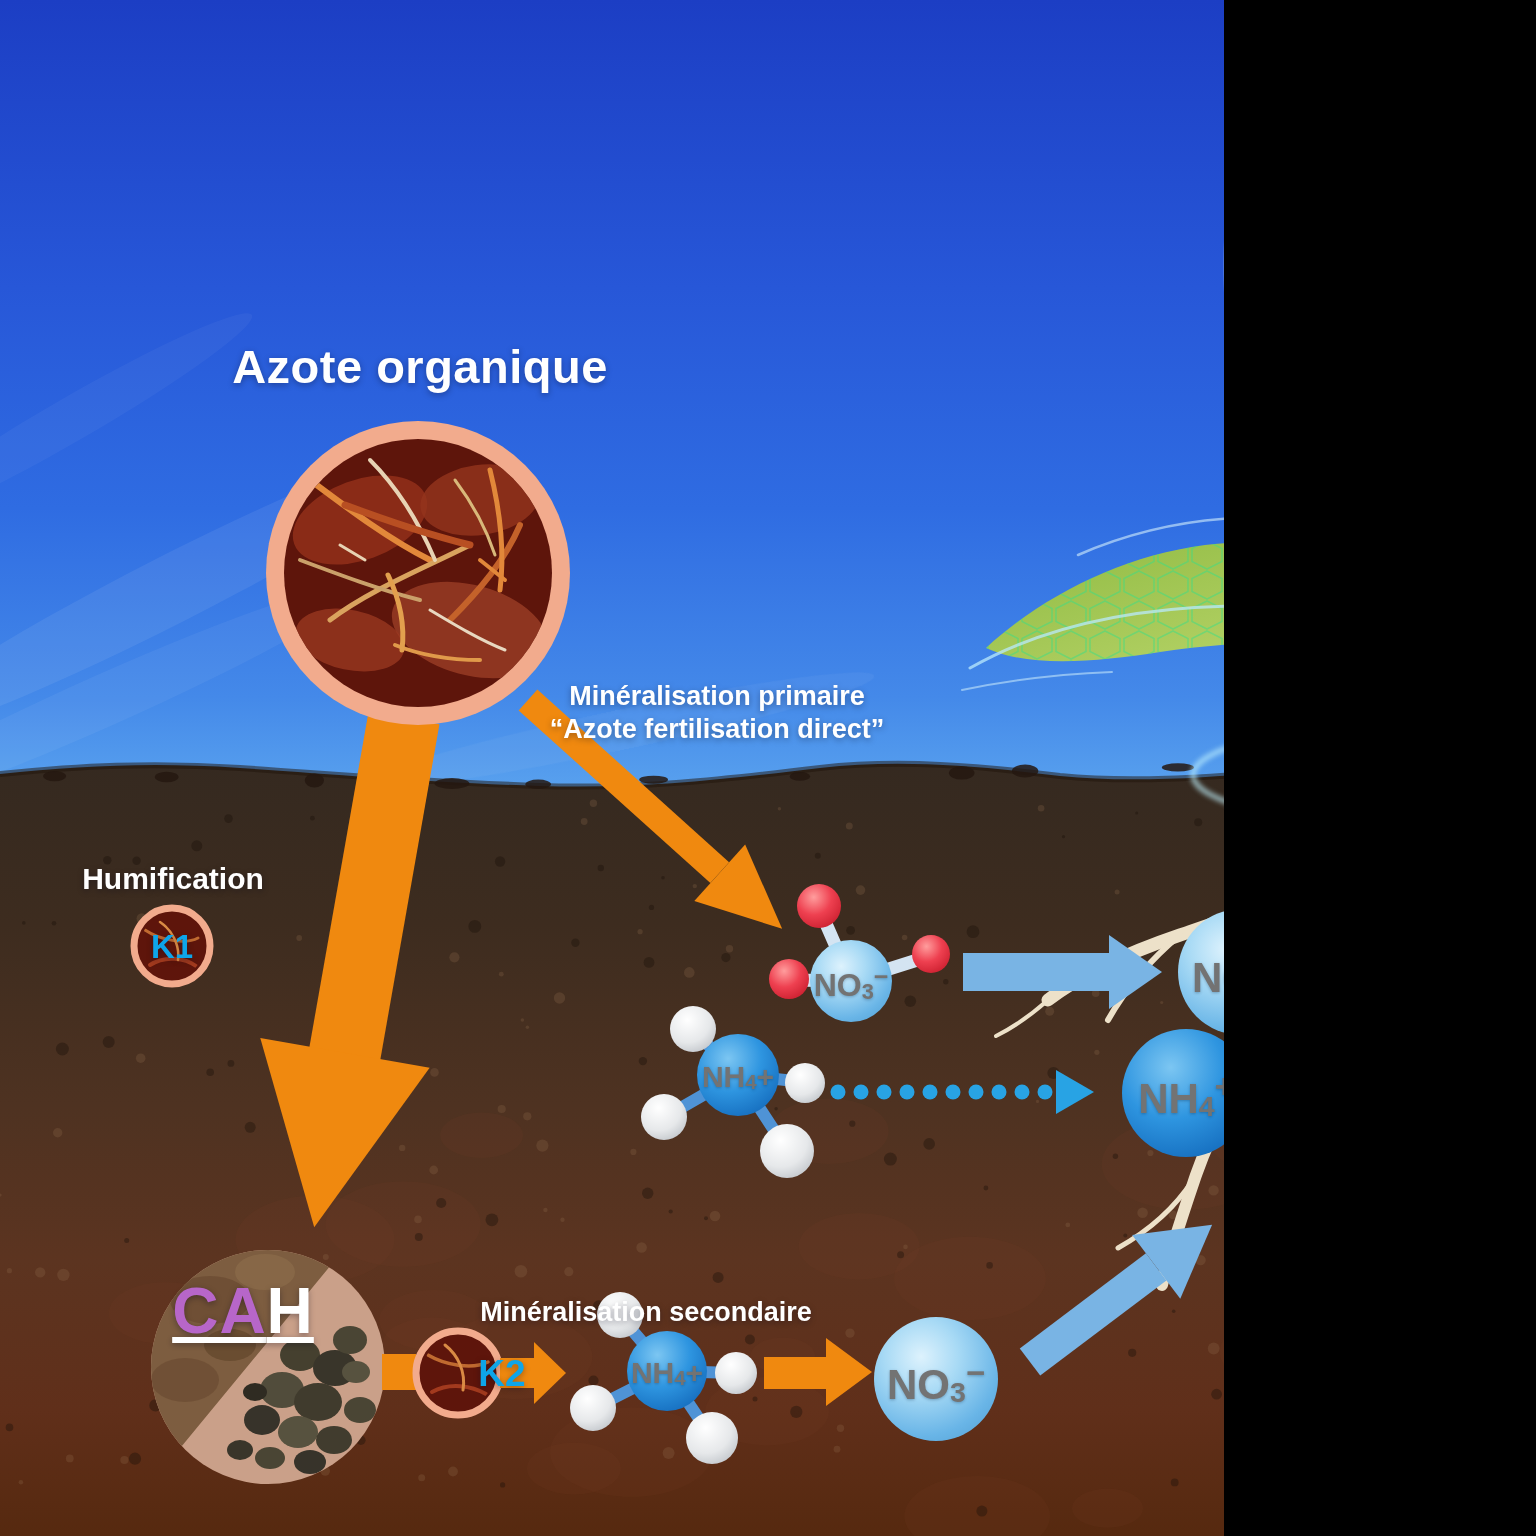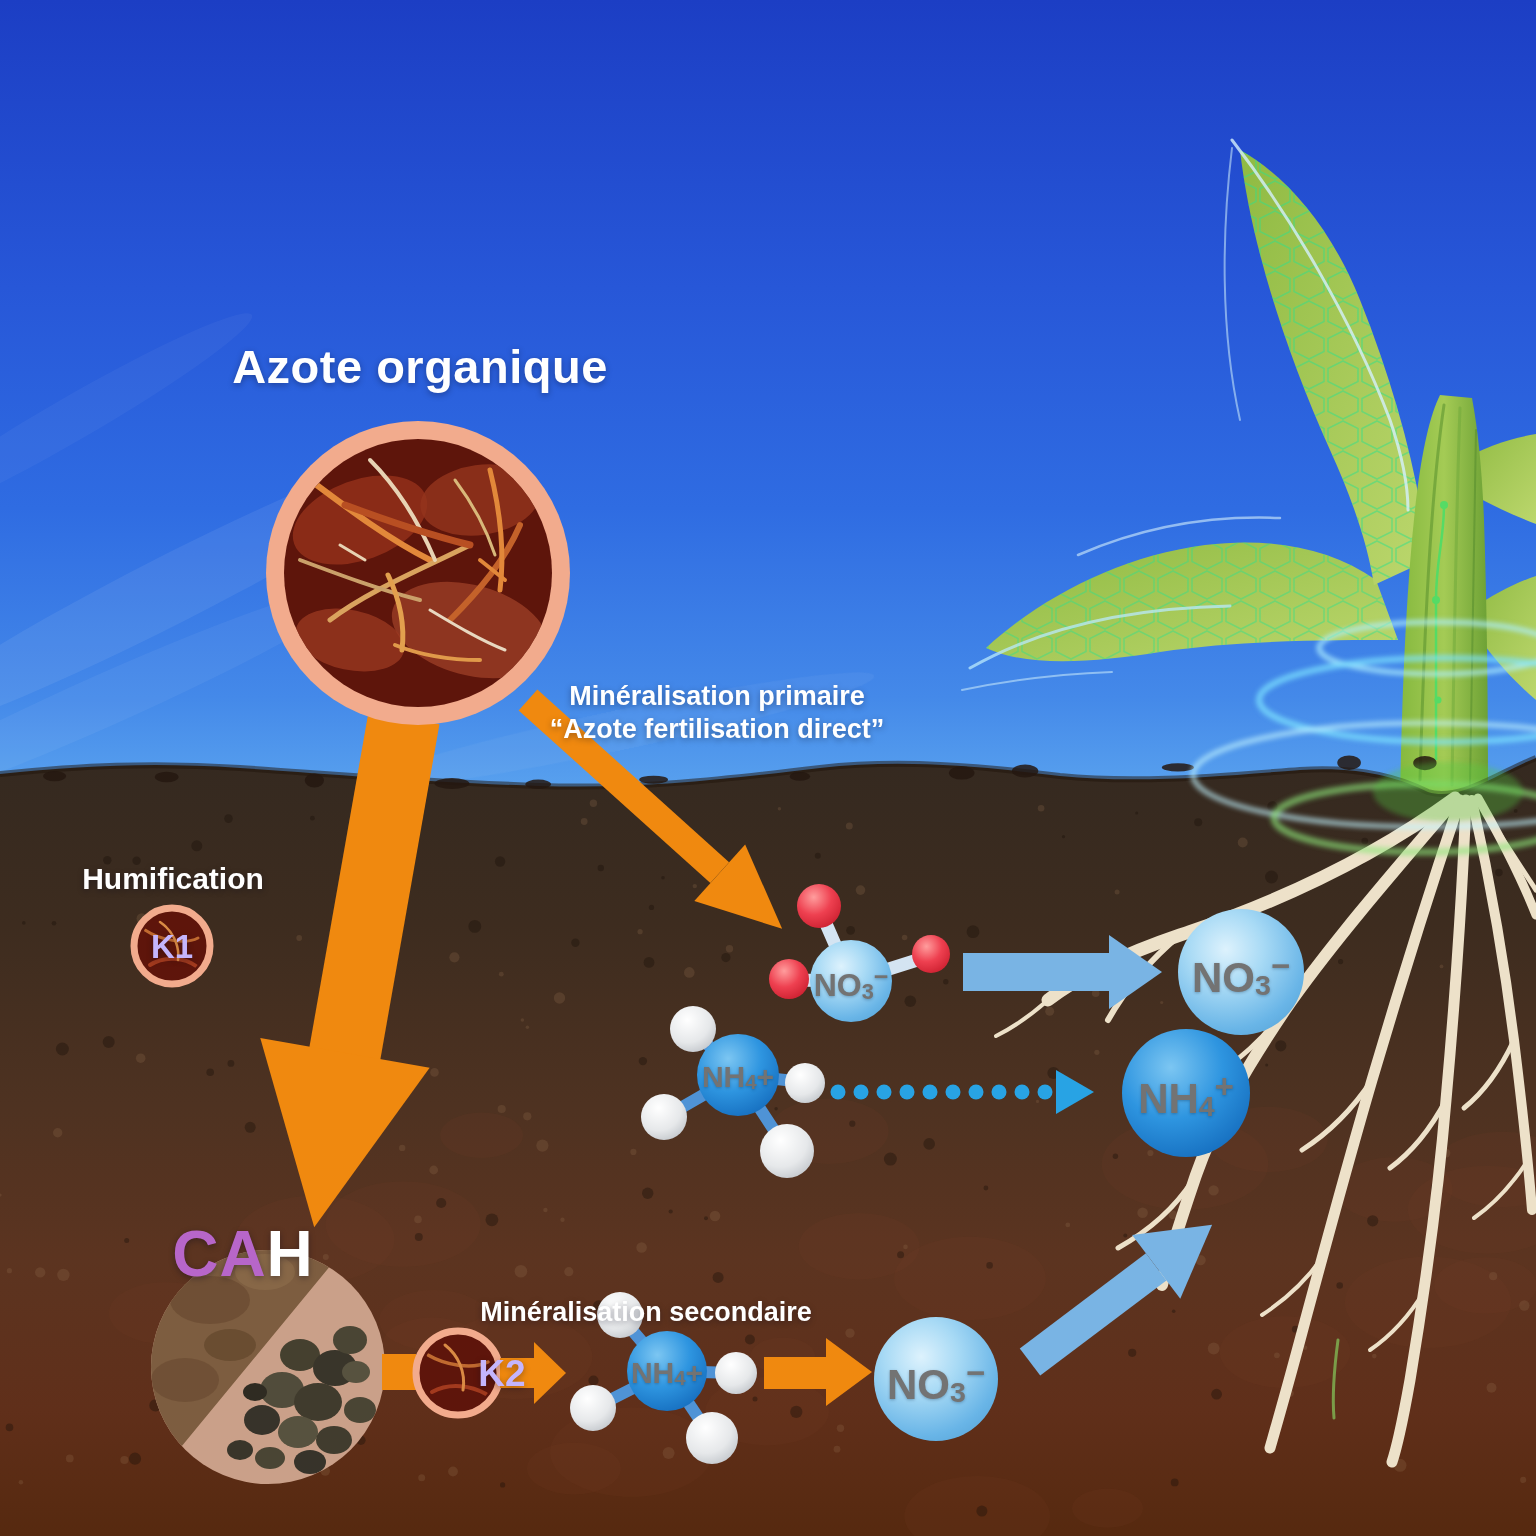--- a/index.html
+++ b/index.html
@@ -1,25 +1,25 @@
 <!DOCTYPE html>
 <html><head>
 <meta charset="utf-8">
 <style>
   html,body{margin:0;padding:0;background:#000;}
-  #stage{position:relative;width:1536px;height:1536px;overflow:hidden;
+  #stage{position:relative;width:1224px;height:1536px;overflow:hidden;
          font-family:"Liberation Sans","DejaVu Sans",sans-serif;}
   #scene{position:absolute;left:0;top:0;}
   .lbl{position:absolute;color:#fff;white-space:nowrap;
        transform:translate(-50%,-50%);text-shadow:0 2px 6px rgba(10,10,30,.35);}
   .title{font-size:47px;font-weight:700;letter-spacing:.5px;}
   .proc{font-size:27px;font-weight:600;text-align:center;line-height:33px;}
   .humif{font-size:30px;font-weight:600;}
   .second{font-size:27px;font-weight:700;}
-  .badge{font-weight:700;color:#c4b5fd;}
+  .badge{font-weight:700;color:#0ea5e9;}
   .k1{font-size:33px;}
   .k2{font-size:37px;}
   .cah{font-size:64px;font-weight:700;letter-spacing:1px;}
   .cah .ca{color:#b766c9;}
   .formula{font-weight:700;color:#737373;text-shadow:0 1px 3px rgba(0,30,60,.3);}
   .f-sub{font-size:.68em;position:relative;top:.12em;}
   .f-sup{font-size:.78em;vertical-align:super;font-weight:700;}
   .fs30{font-size:30px;} .fs32{font-size:32px;} .fs42{font-size:42px;}
 </style>
 </head>
@@ -539,21 +539,21 @@
   <div class="lbl title" style="left:420px;top:366px;">Azote organique</div>
 
   <div class="lbl proc" style="left:717px;top:713px;">
     <div>Minéralisation primaire</div>
     <div>“Azote fertilisation direct”</div>
   </div>
 
   <div class="lbl humif" style="left:173px;top:879px;">Humification</div>
   <div class="lbl badge k1" style="left:172px;top:947px;">K1</div>
 
-  <div class="lbl cah" style="left:243px;top:1254px;"><span class="ca">CA</span><span>H</span></div>
+  <div class="lbl cah" style="left:243px;top:1311px;text-decoration:underline;"><span class="ca">CA</span><span>H</span></div>
 
   <div class="lbl badge k2" style="left:458px;top:1374px;margin-left:44px;">K2</div>
   <div class="lbl second" style="left:646px;top:1266px;margin-top:46px;">Minéralisation secondaire</div>
 
   <div class="lbl formula fs32" style="left:851px;top:983px;"><span>NO</span><span class="f-sub">3</span><span class="f-sup">−</span></div>
 
   <div class="lbl formula fs30" style="left:738px;top:1077px;"><span>NH</span><span class="f-sub">4</span><span>+</span></div>
 
   <div class="lbl formula fs42" style="left:1241px;top:974px;"><span>NO</span><span class="f-sub">3</span><span class="f-sup">−</span></div>
 

